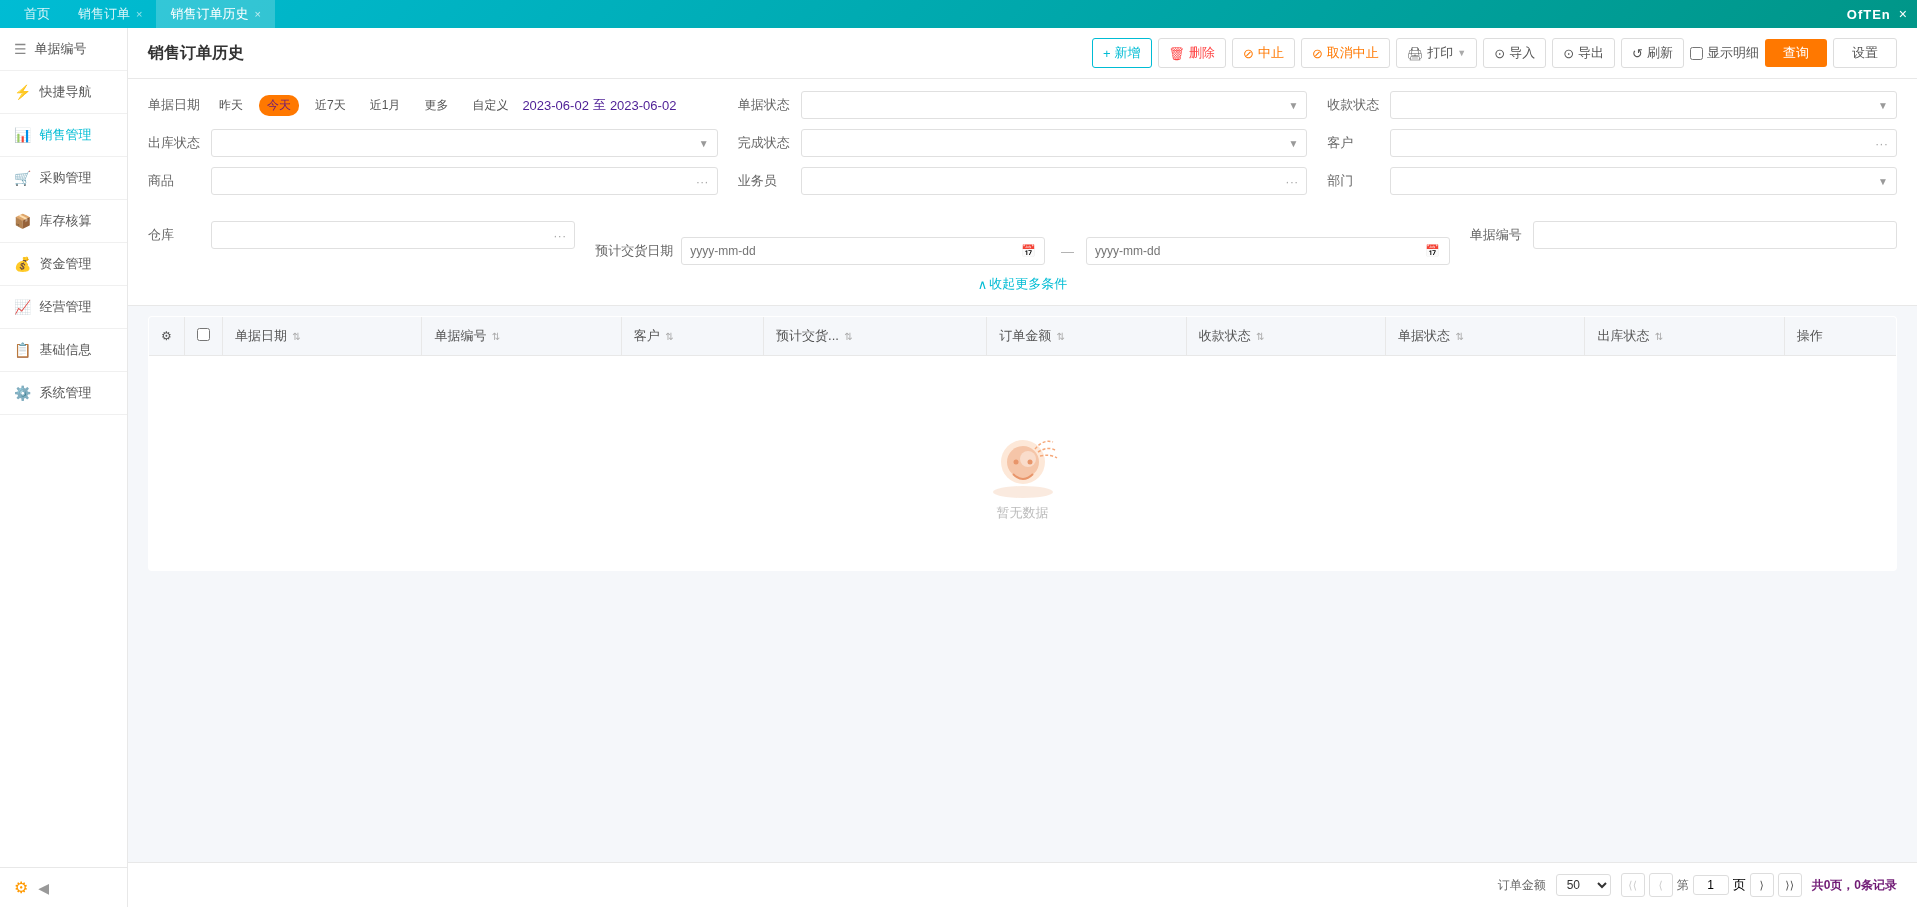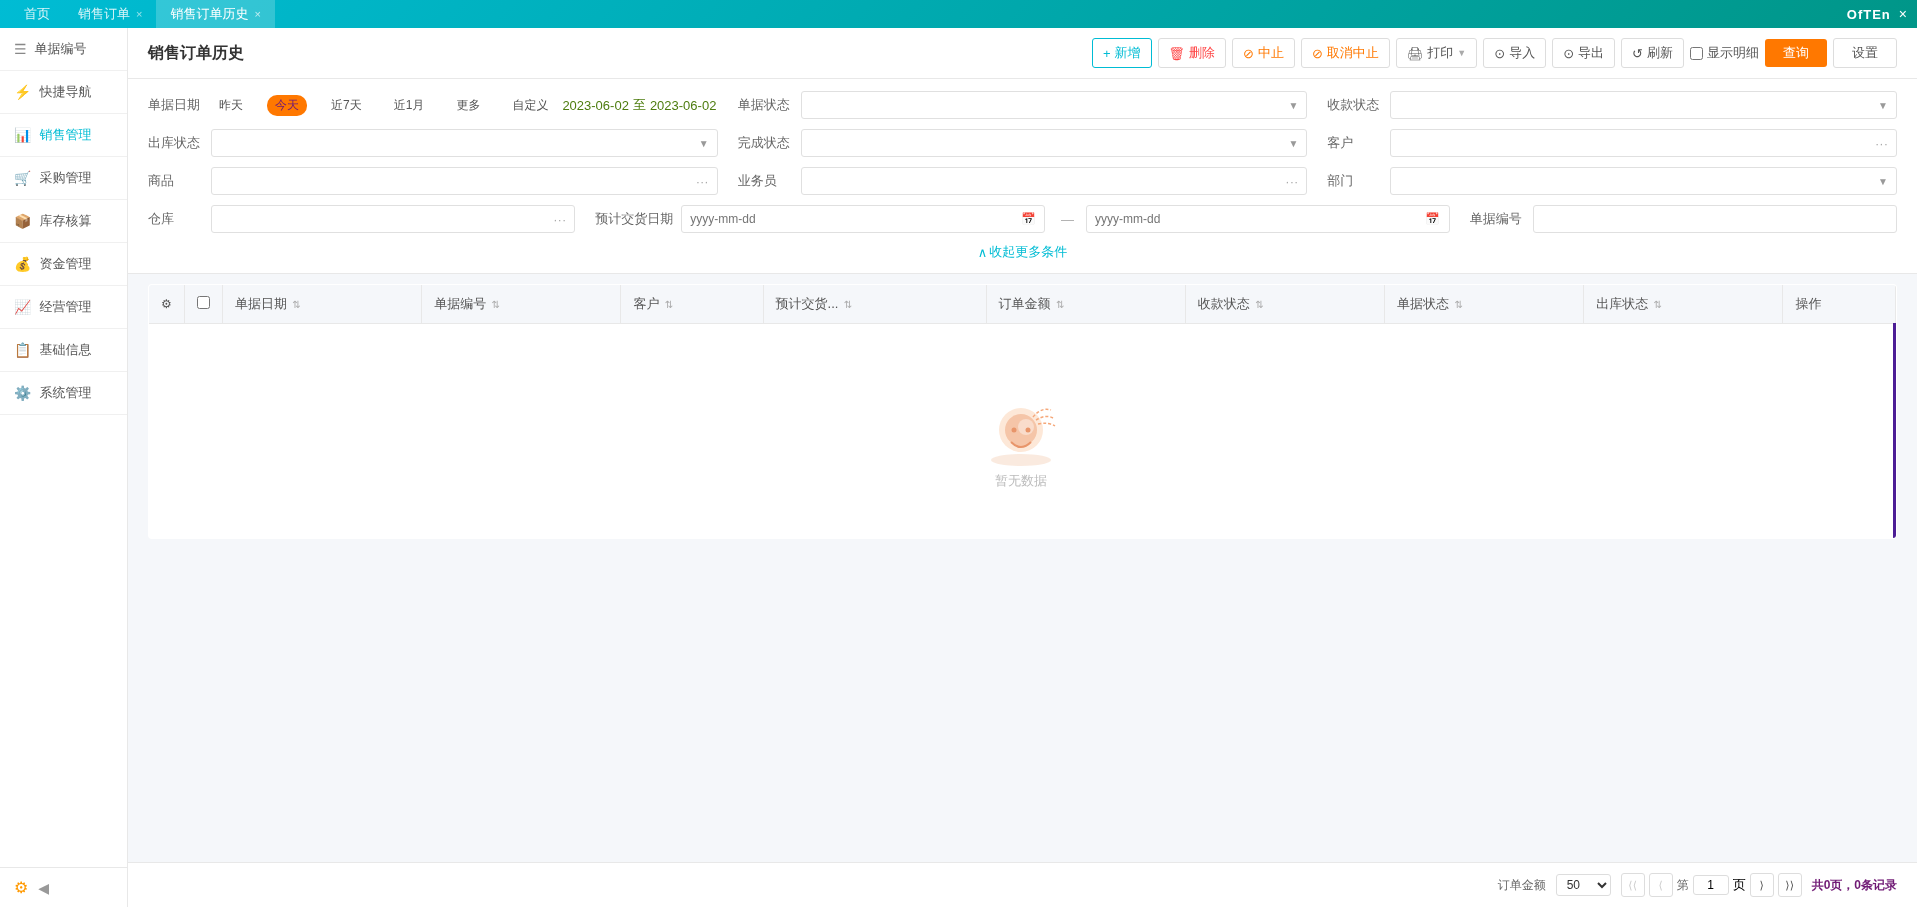--- a/index.html
+++ b/index.html
@@ -217,38 +217,38 @@
     }
     .date-range {
       display: flex;
       align-items: center;
       gap: 6px;
       flex: 1;
     }
     .date-tabs {
       display: flex;
       align-items: center;
-      gap: 16px;
+      gap: 8px;
     }
     .date-tab {
       padding: 2px 8px;
       border-radius: 10px;
       color: #555;
       font-size: 12px;
       cursor: pointer;
     }
     .date-tab.active {
       background: #ff7800;
       color: #701a75;
     }
     .date-inputs {
       display: flex;
       align-items: center;
       gap: 4px;
-      color: #4d7c0f;
+      color: #4c1d95;
       font-size: 12px;
     }
     .filter-more-btn {
       color: #00bcd4;
       cursor: pointer;
       font-size: 12px;
       display: flex;
       align-items: center;
       gap: 2px;
     }
@@ -282,21 +282,21 @@
       font-weight: normal;
       border-bottom: 1px solid #e8e8e8;
       border-right: 1px solid #e8e8e8;
       white-space: nowrap;
       font-size: 12px;
     }
     .data-table th .sort-icon { color: #aaa; font-size: 10px; margin-left: 2px; }
     .data-table td {
       padding: 8px 12px;
       border-bottom: 1px solid #f0f0f0;
-      border-right: 4px solid #4c1d95;
+      border-right: 1px solid #4c1d95;
       color: #333;
       font-size: 12px;
     }
     .th-settings { width: 36px; text-align: center; }
     .th-check { width: 36px; text-align: center; }
 
     
     .empty-state {
       display: flex;
       flex-direction: column;
@@ -566,21 +566,21 @@
       </div>
 
       <div class="filter-row">
         <div class="filter-item">
           <span class="filter-label">仓库</span>
           <div class="filter-control">
             <span style="flex:1;color:#bbb;font-size:12px;"></span>
             <span class="filter-ellipsis">···</span>
           </div>
         </div>
-        <div class="filter-item" style="flex:2;">
+        <div class="filter-item" style="flex:2;margin-top:32px;">
           <span class="filter-label">预计交货日期</span>
           <div class="filter-control" style="flex:1;margin-right:4px;">
             <input type="text" style="width: 80px; border: none; outline: none; background: transparent; font-size: 12px; color: rgb(187, 187, 187);" placeholder="yyyy-mm-dd">
             <span class="calendar-icon">📅</span>
           </div>
           <span style="margin:0 4px;color:#aaa;">—</span>
           <div class="filter-control" style="flex:1;">
             <input type="text" style="width: 80px; border: none; outline: none; background: transparent; font-size: 12px; color: rgb(187, 187, 187);" placeholder="yyyy-mm-dd">
             <span class="calendar-icon">📅</span>
           </div>

